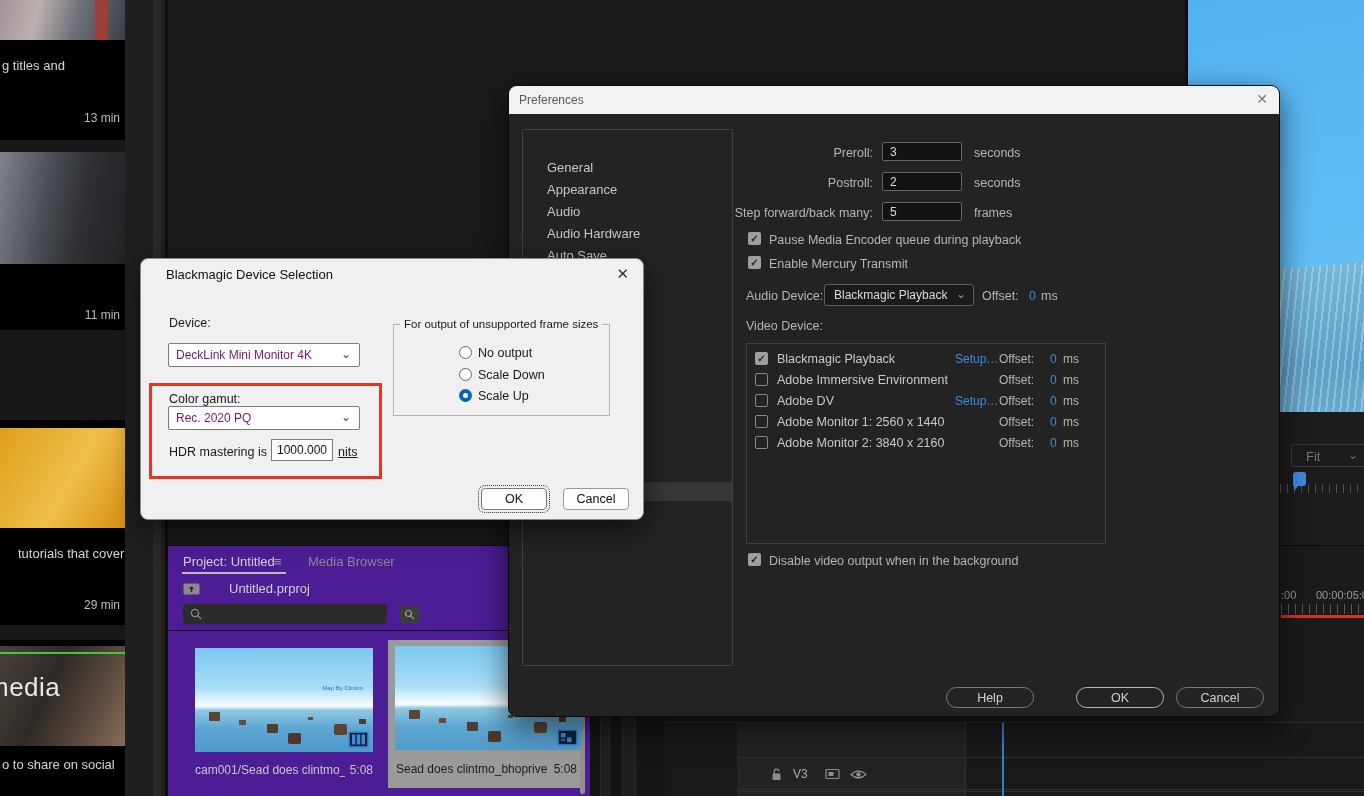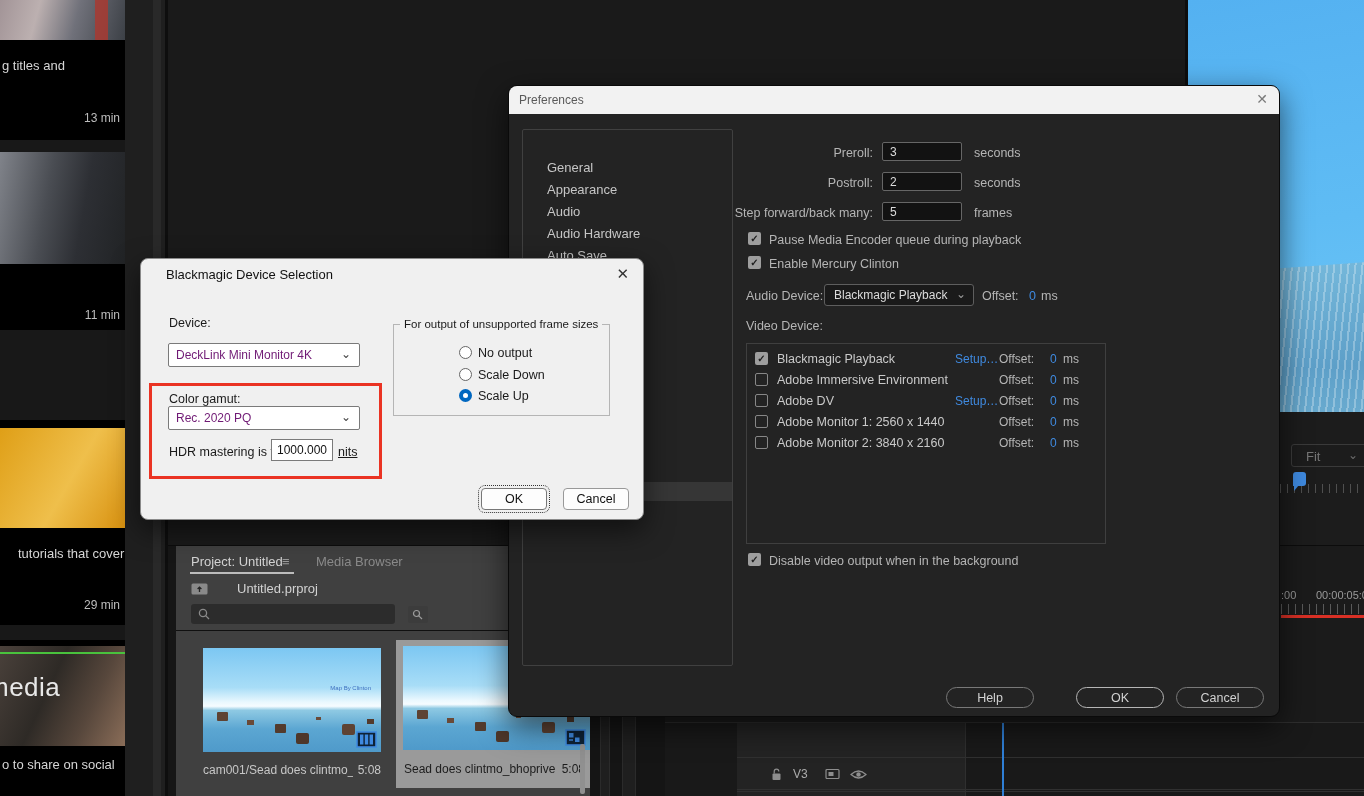--- a/index.html
+++ b/index.html
@@ -42,21 +42,21 @@
                background:repeating-linear-gradient(100deg, rgba(255,255,255,.28) 0 2px, rgba(255,255,255,0) 2px 7px); }
   .fit-box { position:absolute; left:103px; top:444px; width:80px; height:23px; border:1px solid #3a3a3a; border-radius:3px; color:#757575; font-size:13px; }
   .fit-box .lbl { position:absolute; left:14px; top:4px; }
   .fit-box .chev { position:absolute; right:12px; top:3px; font-size:12px; color:#6a6a6a; }
   .mon-ruler { position:absolute; left:92px; top:484px; width:84px; height:9px;
                background:repeating-linear-gradient(90deg,#4f4f4f 0 1px,transparent 1px 7px); }
   .mon-playhead { position:absolute; left:105px; top:472px; width:13px; height:14px; background:#3f8ae0; border-radius:3px 3px 3px 0; }
   .mon-playhead:after { content:""; position:absolute; left:1px; top:13px; border-left:5px solid #3f8ae0; border-bottom:6px solid transparent; }
 
   
-  .project { left:176px; top:546px; width:422px; height:250px; background:#404040; }
+  .project { left:168px; top:546px; width:422px; height:250px; background:#4c1d95; }
   .tab { position:absolute; top:8px; font-size:13px; white-space:nowrap; }
   .tab.active { color:#d2d2d2; }
   .tab.inactive { color:#8a8a8a; }
   .tab-underline { position:absolute; left:14px; top:26px; width:104px; height:2px; background:#bcbcbc; }
   .menu-icon { position:absolute; left:106px; top:11px; width:12px; height:9px; color:#9a9a9a; font-size:13px; line-height:9px; }
   .prproj-row { position:absolute; left:15px; top:33px; width:390px; height:20px; }
   .prproj-row .name { position:absolute; left:46px; top:2px; font-size:13px; color:#d2d2d2; }
   .search-box { position:absolute; left:15px; top:58px; width:204px; height:20px; background:#2c2c2c; border-radius:3px; }
   .find-btn { position:absolute; left:232px; top:60px; width:20px; height:17px; background:#3c3c3c; border-radius:2px; }
   .bin-sep { position:absolute; left:0; top:84px; width:422px; height:1px; background:#101010; }
@@ -320,21 +320,21 @@
     <div class="p-input" style="left:373px;top:86px;width:80px;">2</div>
     <div class="p-label" style="left:465px;top:90px;">seconds</div>
 
     <div class="p-label r" style="left:100px;top:120px;width:264px;">Step forward/back many:</div>
     <div class="p-input" style="left:373px;top:116px;width:80px;">5</div>
     <div class="p-label" style="left:465px;top:120px;">frames</div>
 
     <div class="p-check on" style="left:239px;top:146px;">✓</div>
     <div class="p-label" style="left:260px;top:147px;">Pause Media Encoder queue during playback</div>
     <div class="p-check on" style="left:239px;top:170px;">✓</div>
-    <div class="p-label" style="left:260px;top:171px;">Enable Mercury Clinton</div>
+    <div class="p-label" style="left:260px;top:171px;">Enable Mercury Transmit</div>
 
     <div class="p-label" style="left:237px;top:203px;">Audio Device:</div>
     <div class="p-select" style="left:315px;top:198px;width:150px;">
       <span class="val">Blackmagic Playback</span>
       <span class="chev">⌄</span>
     </div>
     <div class="p-label" style="left:473px;top:203px;">Offset:</div>
     <div class="p-label blue" style="left:520px;top:203px;">0</div>
     <div class="p-label" style="left:532px;top:203px;">ms</div>
 

